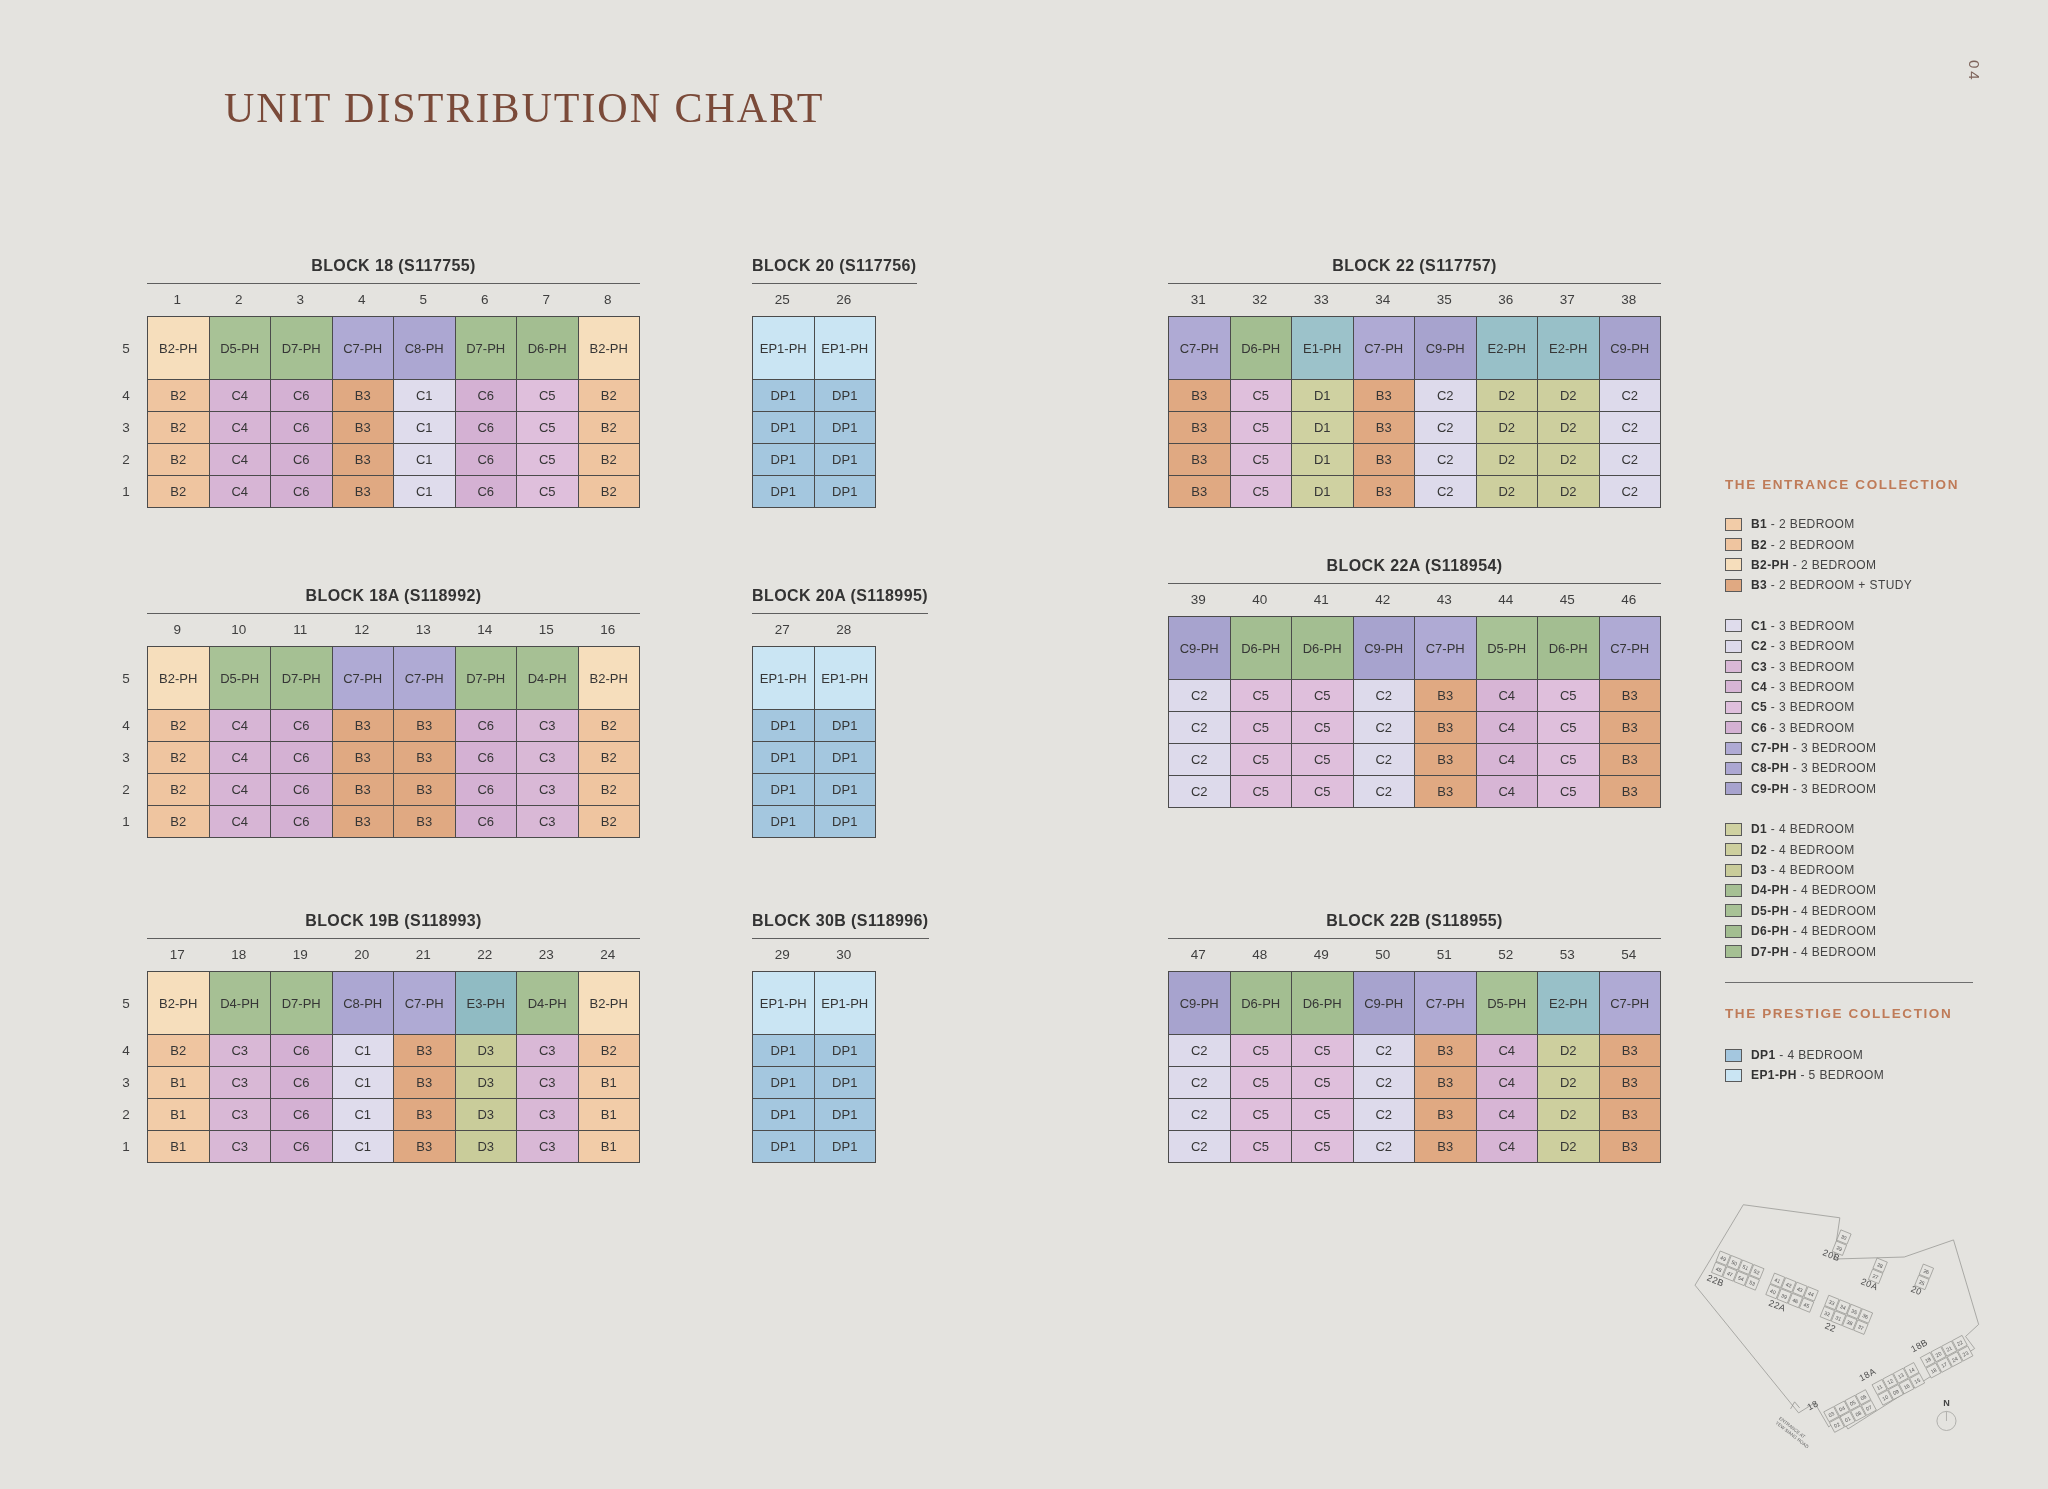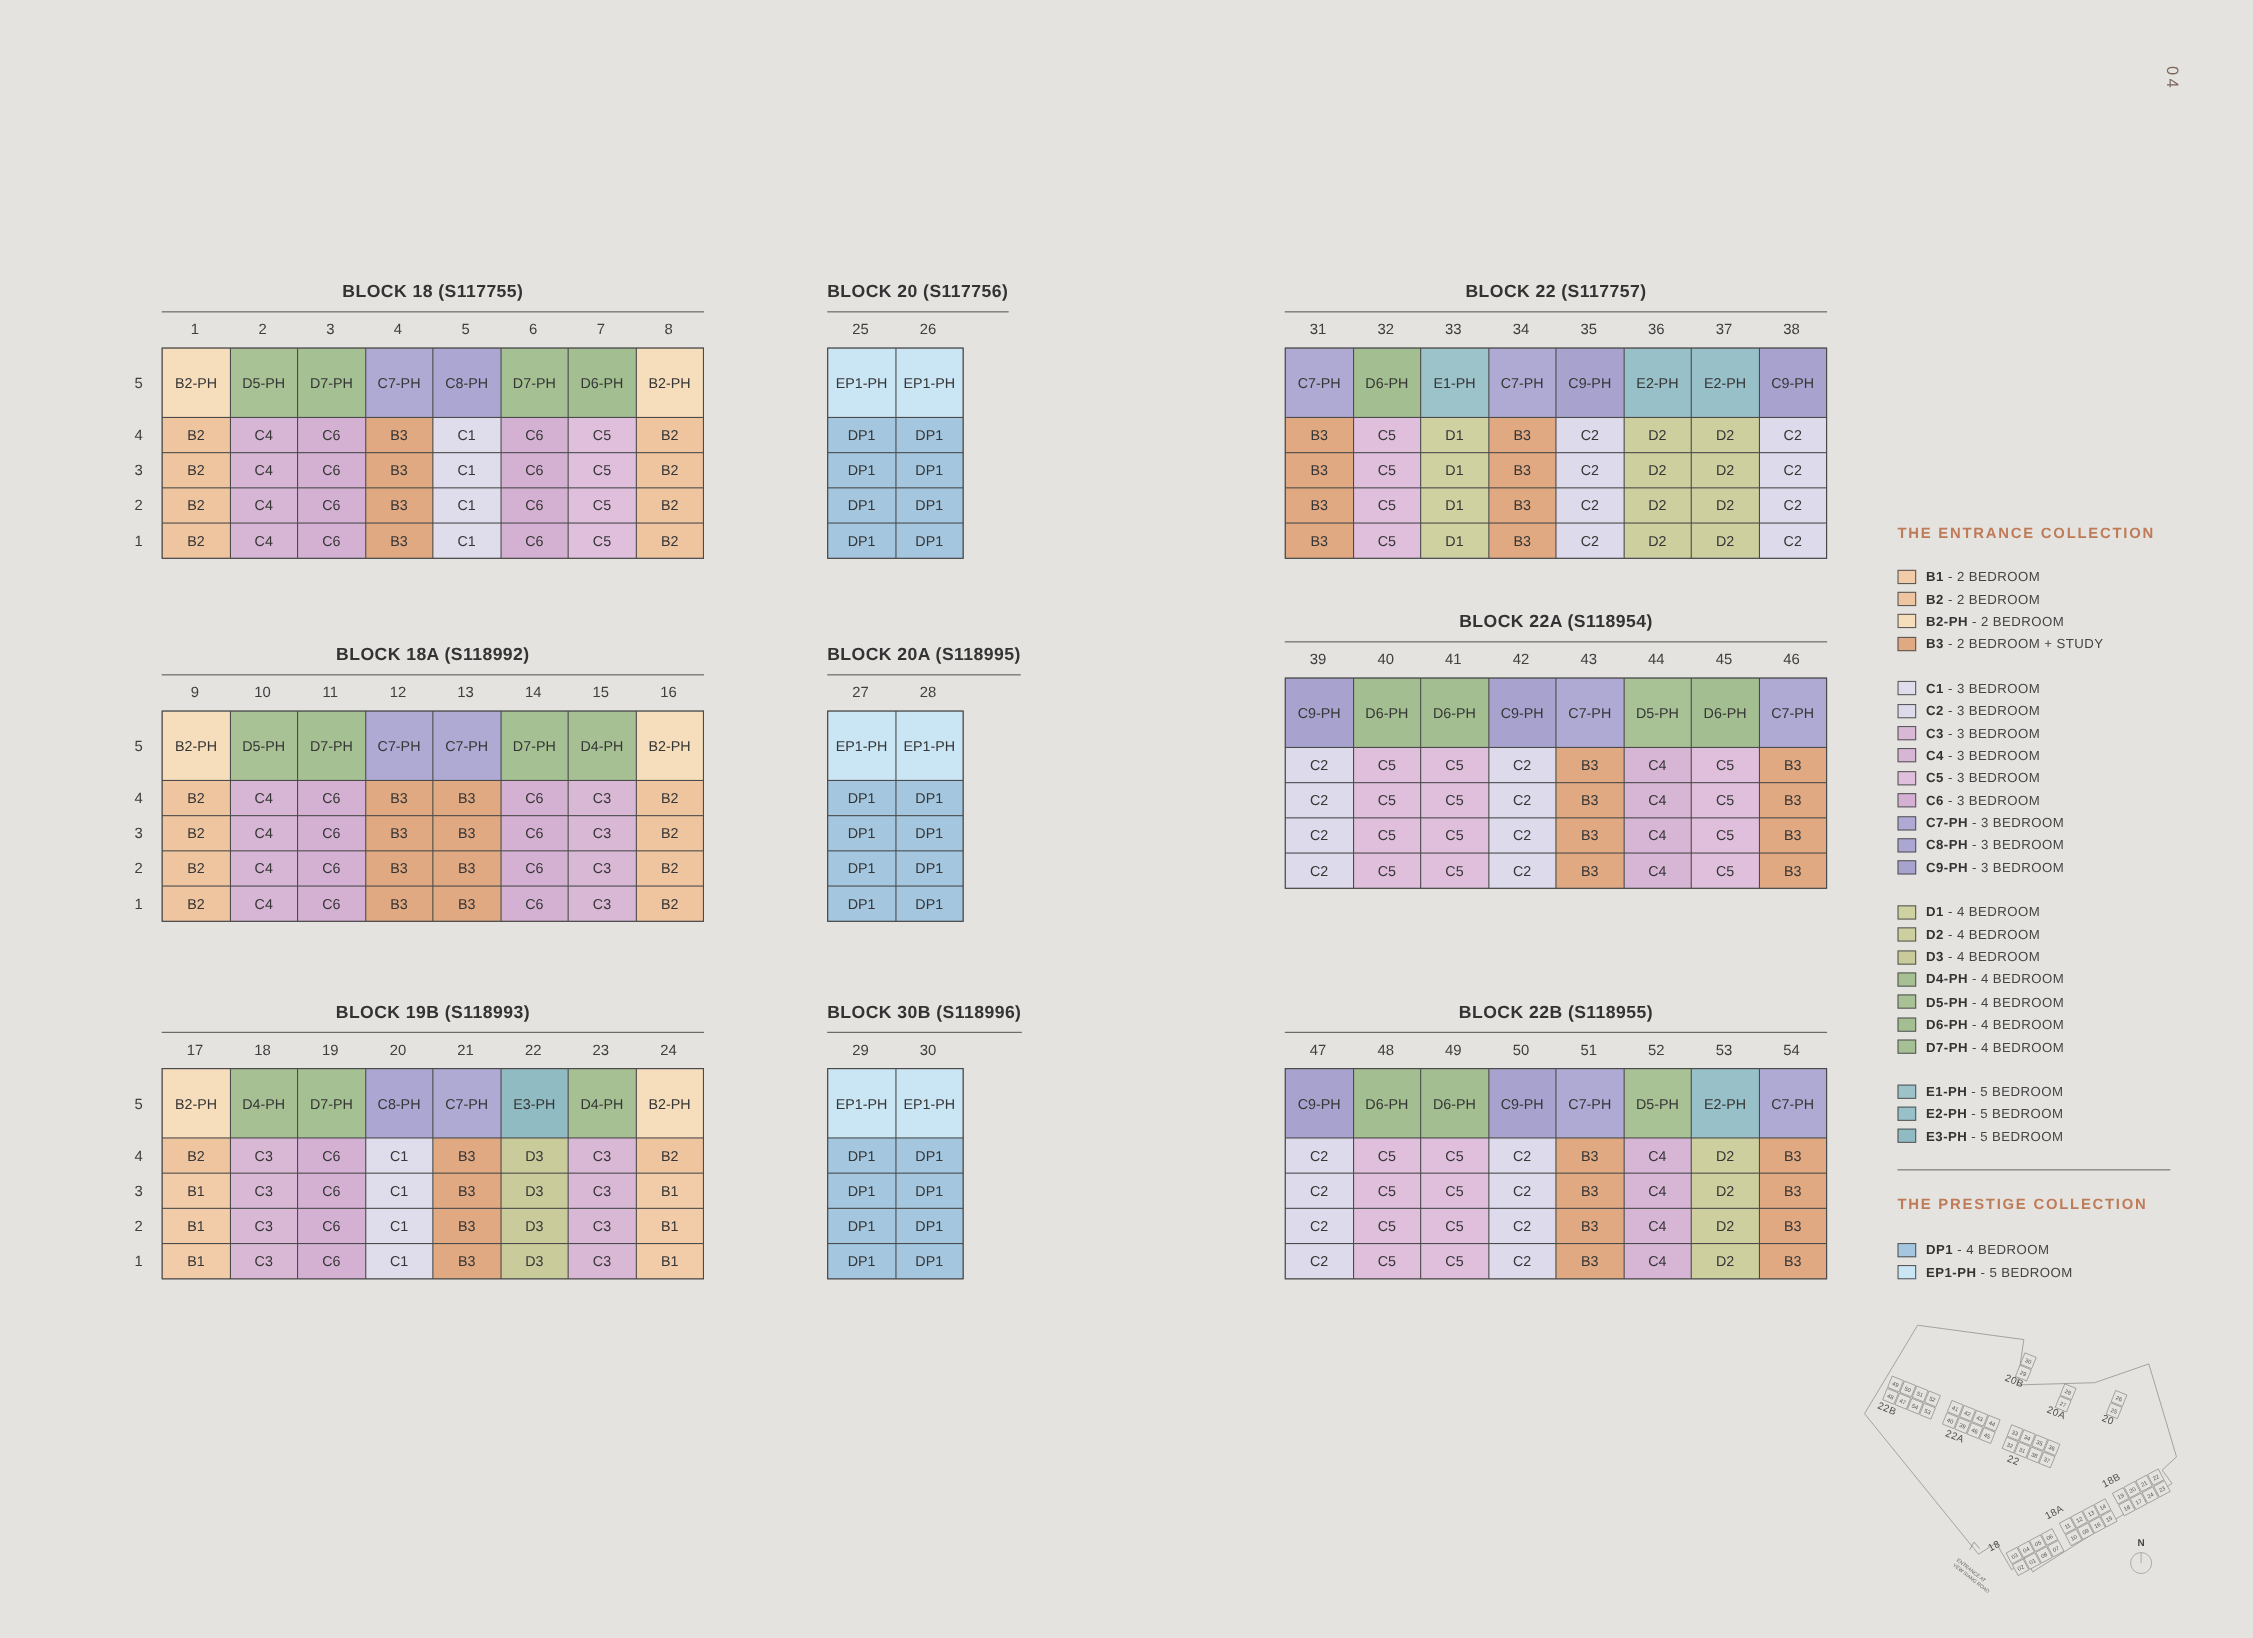--- a/index.html
+++ b/index.html
@@ -31,20 +31,21 @@
   .legend-text b{color:#333;}
   .legend-divider{height:1px;background:#6E6E6E;width:248px;margin-top:6px;}
   .prestige-title{margin-top:24px;}
   .prestige-items{margin-top:24px;}
   .siteplan{position:absolute;left:1690px;top:1195px;}
 </style>
 </head>
 <body>
 
 <div class="canvas">
+  <h1 class="page-title">UNIT DISTRIBUTION CHART</h1>
   <div class="page-number">04</div>
   <div id="blocks">
       <div class="block" style="left: 147px; top: 256px; --cols: 8;">
         <div class="block-title">BLOCK 18 (S117755)</div>
         <div class="block-rule"></div>
         <div class="stack-row" style="--cols: 8;">
           <div class="stack-num">1</div>
           <div class="stack-num">2</div>
           <div class="stack-num">3</div>
           <div class="stack-num">4</div>
@@ -629,34 +630,20 @@
             <span class="swatch" style="background: rgb(168, 194, 150);"></span>
             <span class="legend-text"><b>D5-PH</b> - 4 BEDROOM</span>
           </div>
           <div class="legend-item">
             <span class="swatch" style="background: rgb(163, 190, 145);"></span>
             <span class="legend-text"><b>D6-PH</b> - 4 BEDROOM</span>
           </div>
           <div class="legend-item">
             <span class="swatch" style="background: rgb(165, 192, 147);"></span>
             <span class="legend-text"><b>D7-PH</b> - 4 BEDROOM</span>
-          </div>
-        </div>
-        <div class="legend-group">
-          <div class="legend-item">
-            <span class="swatch" style="background: rgb(156, 194, 202);"></span>
-            <span class="legend-text"><b>E1-PH</b> - 5 BEDROOM</span>
-          </div>
-          <div class="legend-item">
-            <span class="swatch" style="background: rgb(152, 192, 200);"></span>
-            <span class="legend-text"><b>E2-PH</b> - 5 BEDROOM</span>
-          </div>
-          <div class="legend-item">
-            <span class="swatch" style="background: rgb(144, 187, 195);"></span>
-            <span class="legend-text"><b>E3-PH</b> - 5 BEDROOM</span>
           </div>
         </div>
       </div>
     <div class="legend-divider"></div>
     <div class="legend-title prestige-title">THE PRESTIGE COLLECTION</div>
     <div class="legend-groups prestige-items" id="pre-groups">
         <div class="legend-group">
           <div class="legend-item">
             <span class="swatch" style="background: rgb(164, 199, 223);"></span>
             <span class="legend-text"><b>DP1</b> - 4 BEDROOM</span>

